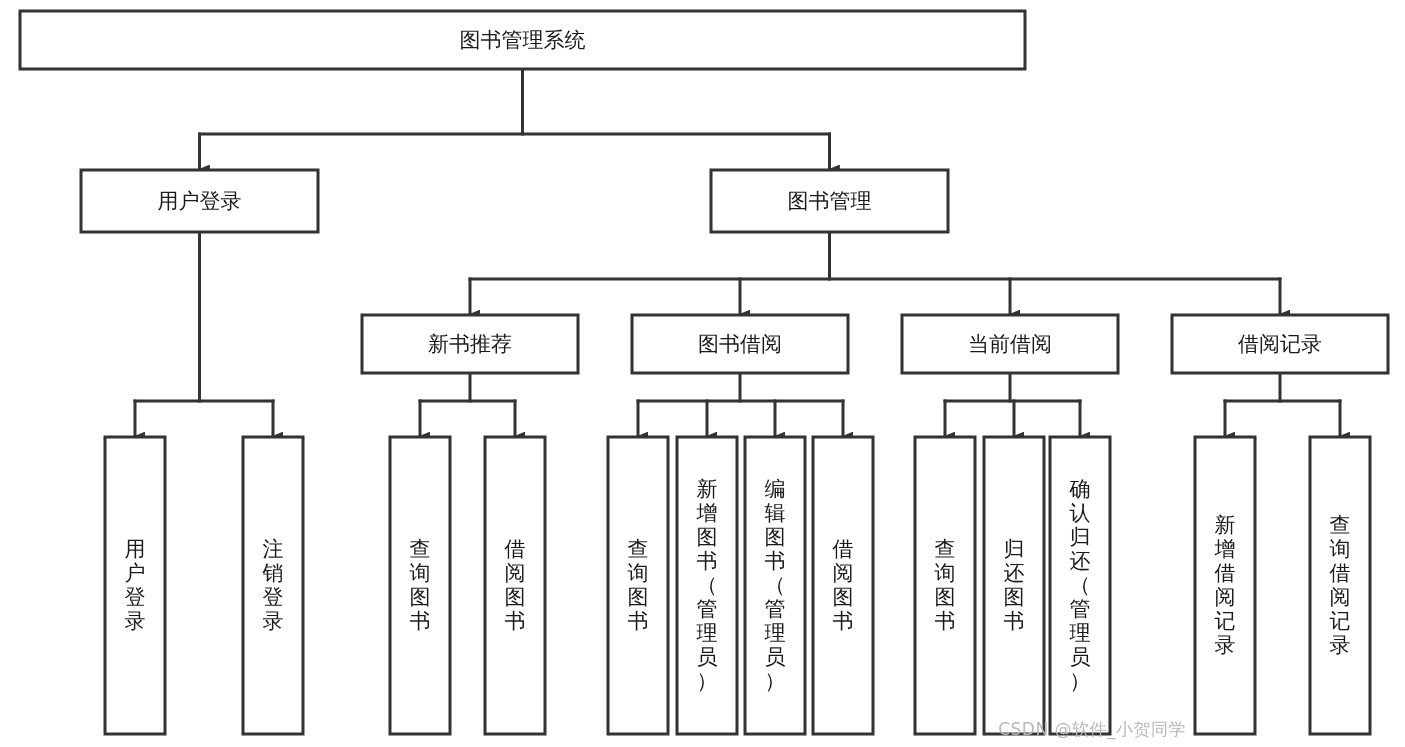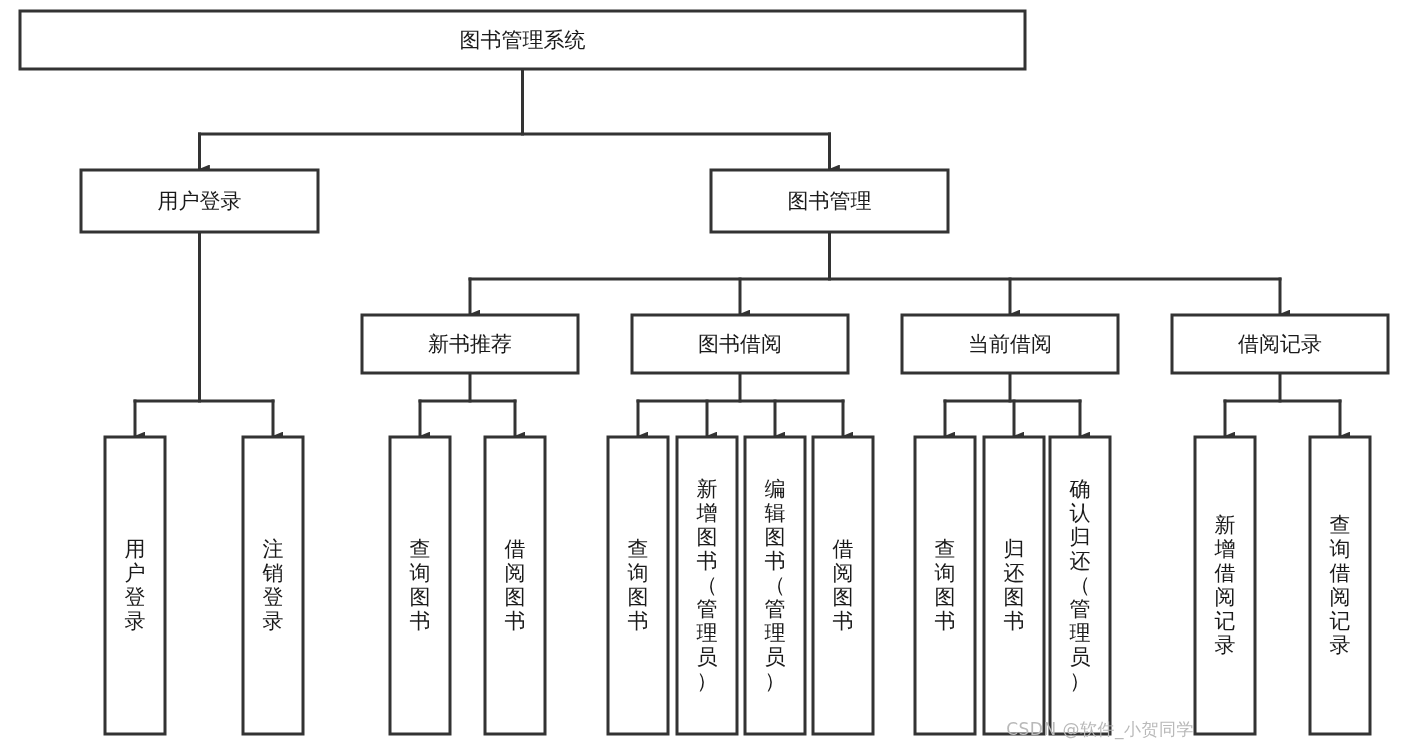--- a/index.html
+++ b/index.html
@@ -45,21 +45,21 @@
     dominant-baseline: middle;
   }
   .node-label-v {
     font-family: "DejaVu Sans", "Liberation Sans", sans-serif;
     font-size: 21px;
     fill: #1a1a1a;
     text-anchor: middle;
   }
   .watermark-text {
     position: absolute;
-    right: 16px;
+    right: 24px;
     bottom: 6px;
     font-family: "DejaVu Sans", "Liberation Sans", sans-serif;
     font-size: 17px;
     color: #b9b9b9;
     white-space: nowrap;
     letter-spacing: 0.5px;
   }
 </style>
 </head>
 <body>

